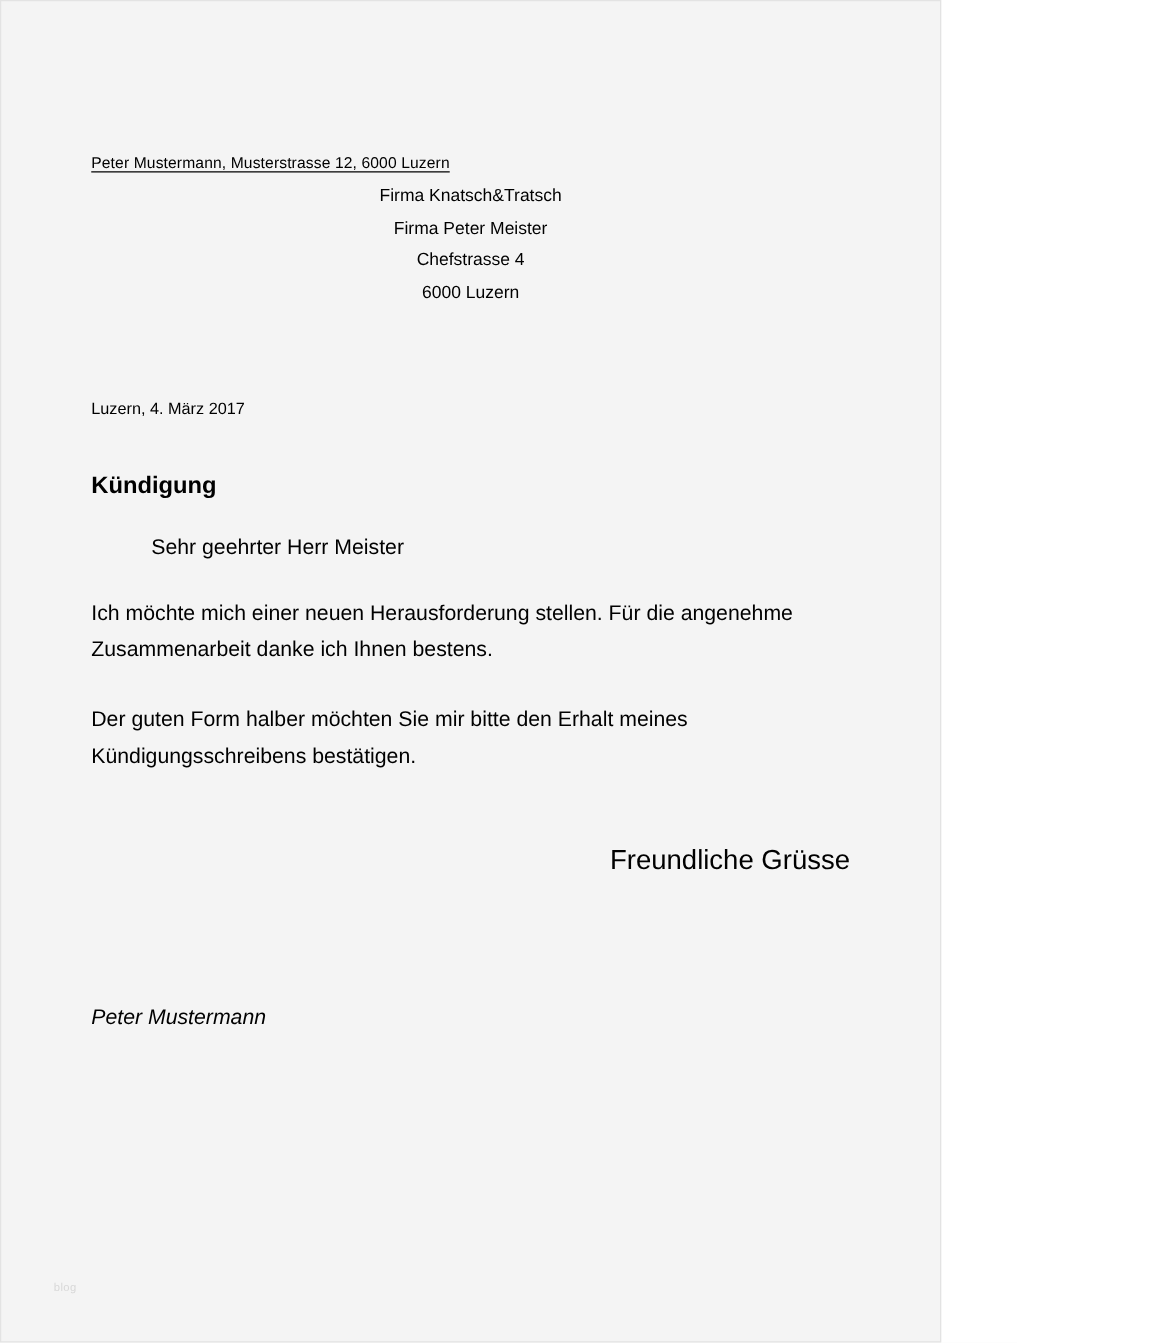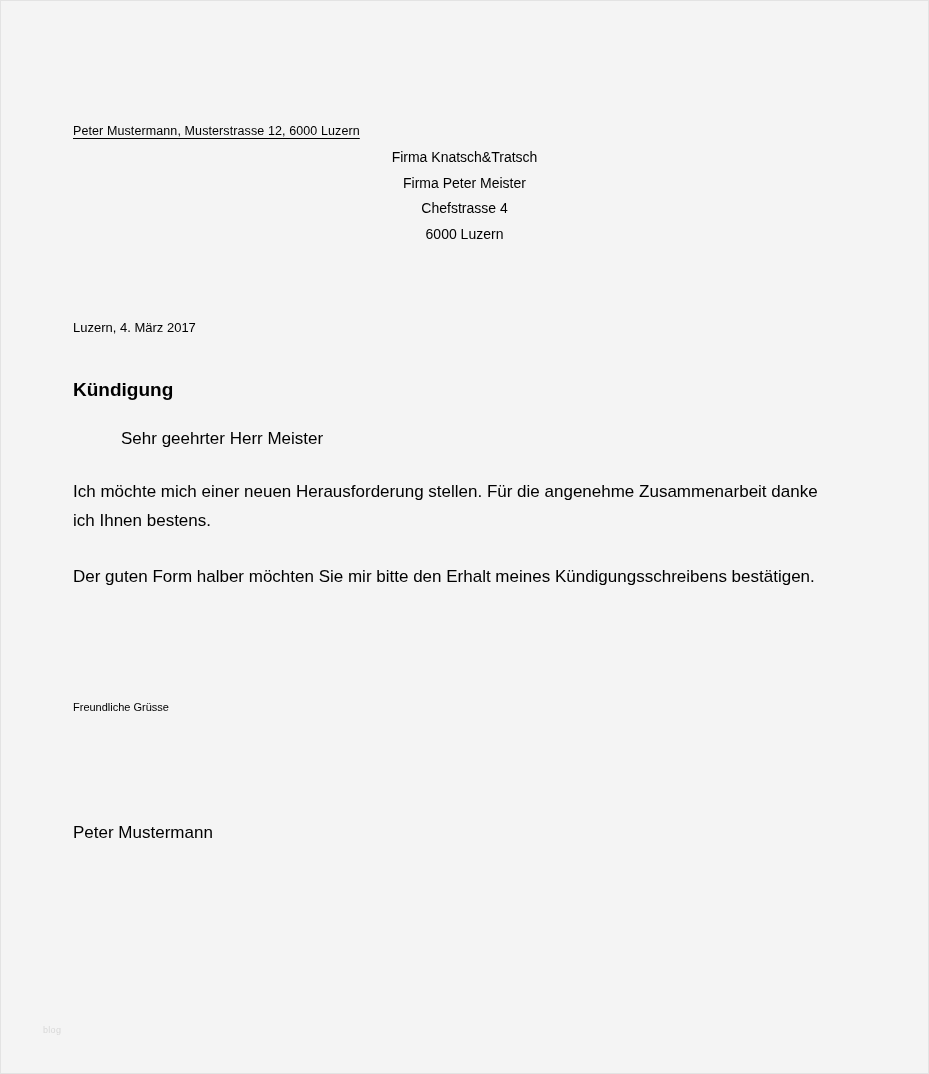--- a/index.html
+++ b/index.html
@@ -10,21 +10,21 @@
   body {
     width: 929px;
     height: 1074px;
     font-family: "Liberation Sans", sans-serif;
     color: #000000;
     overflow: hidden;
   }
 
   .page {
     position: relative;
-    width: 929px;
+    width: 753px;
     height: 1074px;
     box-sizing: border-box;
     background: #f4f4f4;
     border: 1px solid #e3e3e3;
   }
 
   .sheet {
     position: absolute;
     left: 72px;
     top: 120px;
@@ -71,29 +71,31 @@
   }
 
   .body-par {
     margin-top: 27px;
     font-size: 17px;
     line-height: 29px;
     max-width: 770px;
   }
 
   .closing {
-    margin-top: 105px;
-    font-size: 11px;
+    margin-top: 58px;
+    font-size: 22px;
     line-height: 22px;
+    text-align: right;
   }
 
   .signature {
     margin-top: 104px;
     font-size: 17px;
     line-height: 22px;
+    font-style: italic;
   }
 
   .watermark {
     position: absolute;
     left: 42px;
     bottom: 38px;
     font-size: 9px;
     color: #d8d8d8;
     letter-spacing: 0.3px;
   }

